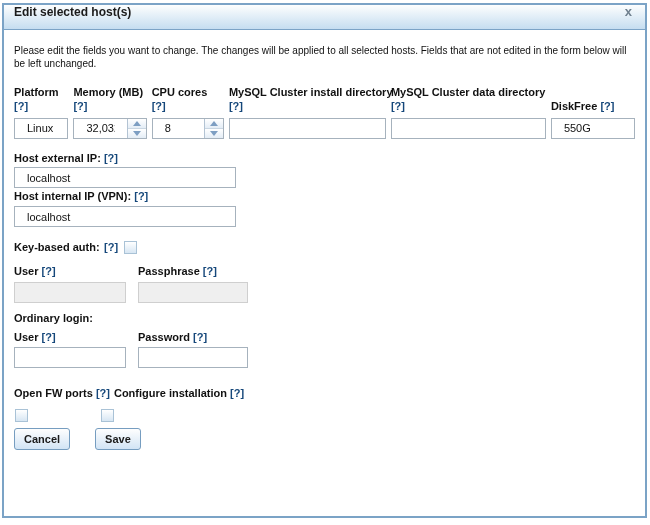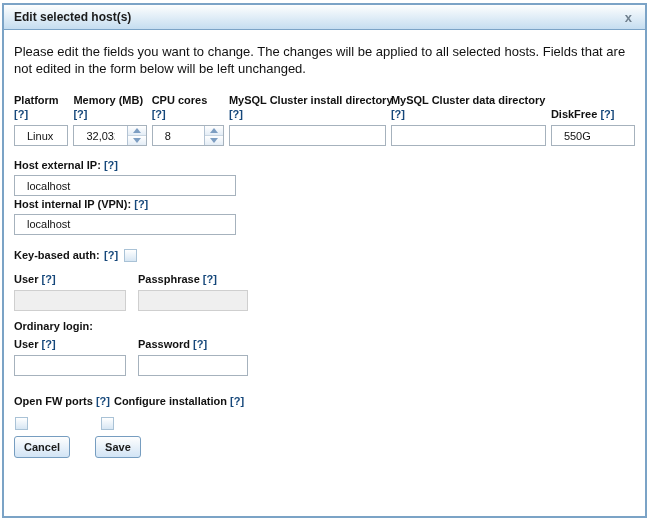--- a/index.html
+++ b/index.html
@@ -3,34 +3,34 @@
 <meta charset="utf-8">
 <style>
   * { margin:0; padding:0; box-sizing:border-box; }
   html,body { width:650px; height:525px; background:#ffffff;
     font-family:"Liberation Sans", sans-serif; }
   .dialog {
     position:absolute; left:2px; top:3px; width:645px; height:515px;
     border:2px solid #7ba3c6; background:#ffffff; overflow:hidden;
   }
   .titlebar {
-    height:25px; padding:0 10px; display:flex; align-items:center;
+    height:25px; padding:0 10px; display:flex; 
     justify-content:space-between;
     background:linear-gradient(#fdfefe, #c5ddf0);
     border-bottom:1px solid #7ba3c6;
     gap:20px;
   }
   .title { font-size:12px; font-weight:bold; color:#1b1b1b; }
   .close {
     font-size:13px; font-weight:bold; color:#70818f; cursor:pointer;
     padding:0 3px; line-height:1;
   }
   .content { padding:14px 10px 0 10px; }
   .intro {
-    font-size:13px; color:#111; line-height:1.3; margin-bottom:16px;
+    font-size:10px; color:#111; line-height:1.3; margin-bottom:16px;
   }
   .help {
     color:#15477a; font-weight:bold; text-decoration:none; font-size:11px;
     cursor:pointer;
   }
   .flabel { font-size:11px; font-weight:bold; color:#111; line-height:1.25; }
   .row1 { display:flex; align-items:flex-end; gap:5px; margin-bottom:13px; }
   .field { display:flex; flex-direction:column; }
   .field .flabel { margin-bottom:4px; }
   .overflow-label { white-space:normal; }

